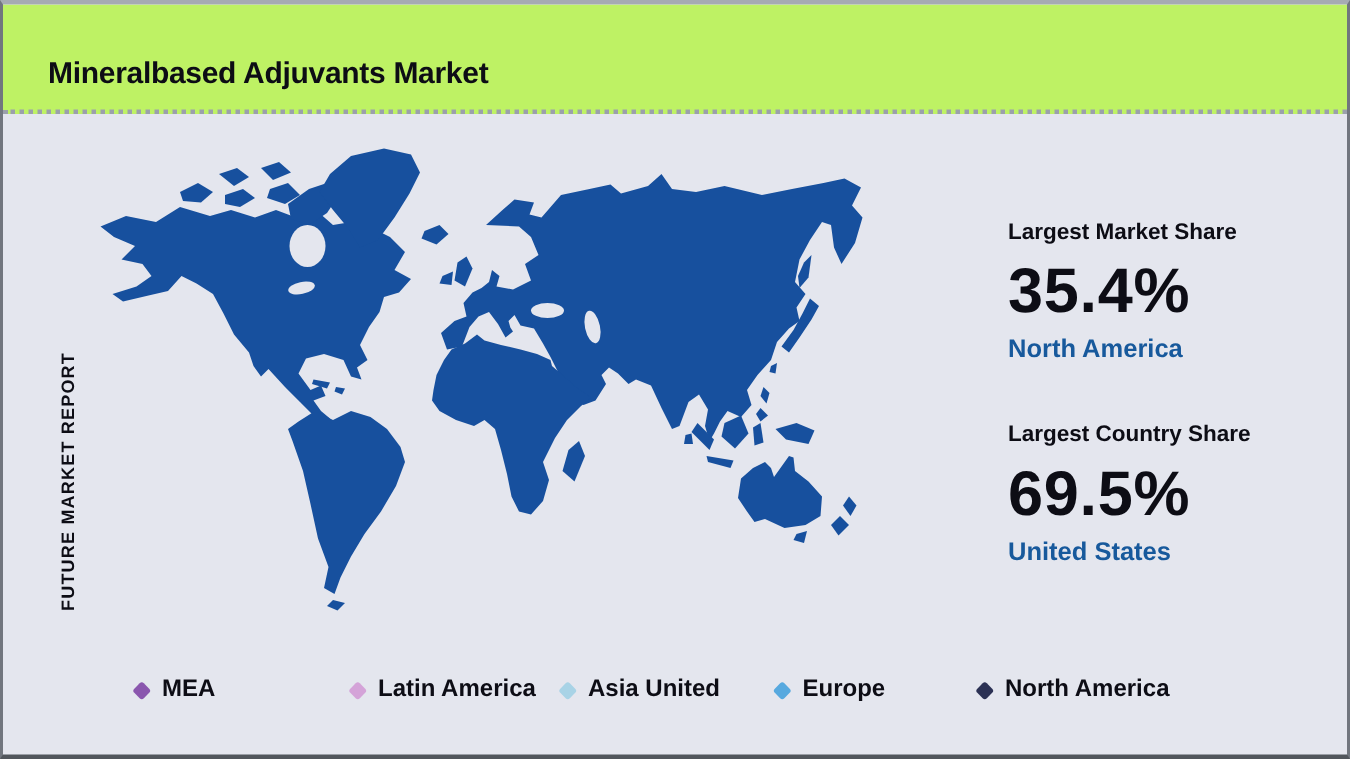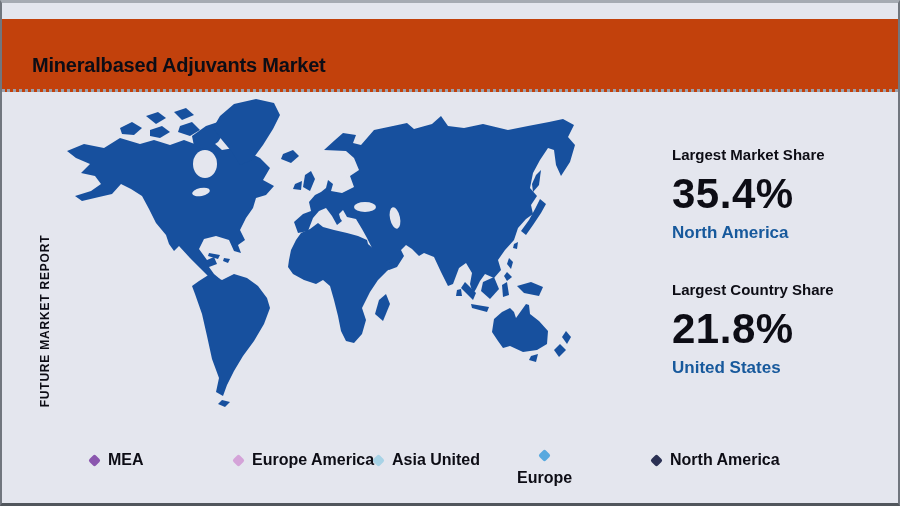--- a/index.html
+++ b/index.html
@@ -7,22 +7,22 @@
   .frame {
     position:relative; width:900px; height:506px; overflow:hidden;
     background:#e4e6ee;
     font-family:"Liberation Sans", sans-serif;
     border-top:3px solid #a6abb3;
     border-left:2px solid #71767e;
     border-right:2px solid #71767e;
     border-bottom:3px solid #51565c;
   }
   .header {
-    position:absolute; left:0; top:16px; width:100%; height:73px;
-    background:#c2410c;
+    position:absolute; left:0; top:0; width:100%; height:73px;
+    background:#bef264;
     border-bottom:3px dotted #9ba0ab;
     display:flex; justify-content:space-between; align-items:flex-end;
     padding:0 24px 12px 30px;
   }
   .title {
     font-size:20px; font-weight:800; color:#0d0d15; letter-spacing:-0.2px;
   }
   .map-wrap { position:absolute; left:60px; top:85px; width:560px; height:320px; }
   #worldmap .land { fill:var(--map-fill, #17509e); stroke:none; }
   #worldmap .water { fill:#e4e6ee; stroke:none; }
@@ -113,38 +113,38 @@
   </div>
 
   <div class="info-panel">
     <div class="stat-block">
       <div class="stat-label">Largest Market Share</div>
       <div class="stat-value">35.4%</div>
       <div class="stat-region" style="color: rgb(23, 89, 156);">North America</div>
     </div>
     <div class="stat-block">
       <div class="stat-label">Largest Country Share</div>
-      <div class="stat-value">21.8%</div>
+      <div class="stat-value">69.5%</div>
       <div class="stat-region" style="color: rgb(23, 89, 156);">United States</div>
     </div>
   </div>
 
   <div class="legend-item" style="left:88px;">
     <span class="legend-dot" style="background-color: rgb(138, 86, 174);"></span>
     <span class="legend-label">MEA</span>
   </div>
   <div class="legend-item" style="left:232px;">
     <span class="legend-dot" style="background-color: rgb(212, 163, 216);"></span>
-    <span class="legend-label">Europe America</span>
+    <span class="legend-label">Latin America</span>
   </div>
   <div class="legend-item" style="left:372px;">
     <span class="legend-dot" style="background-color: rgb(168, 211, 230);"></span>
     <span class="legend-label">Asia United</span>
   </div>
-  <div class="legend-item" style="left:515px;flex-direction:column;">
+  <div class="legend-item" style="left:515px;">
     <span class="legend-dot" style="background-color: rgb(87, 169, 223);"></span>
     <span class="legend-label">Europe</span>
   </div>
   <div class="legend-item" style="left:650px;">
     <span class="legend-dot" style="background-color: rgb(43, 49, 84);"></span>
     <span class="legend-label">North America</span>
   </div>
 
 </div>
 

